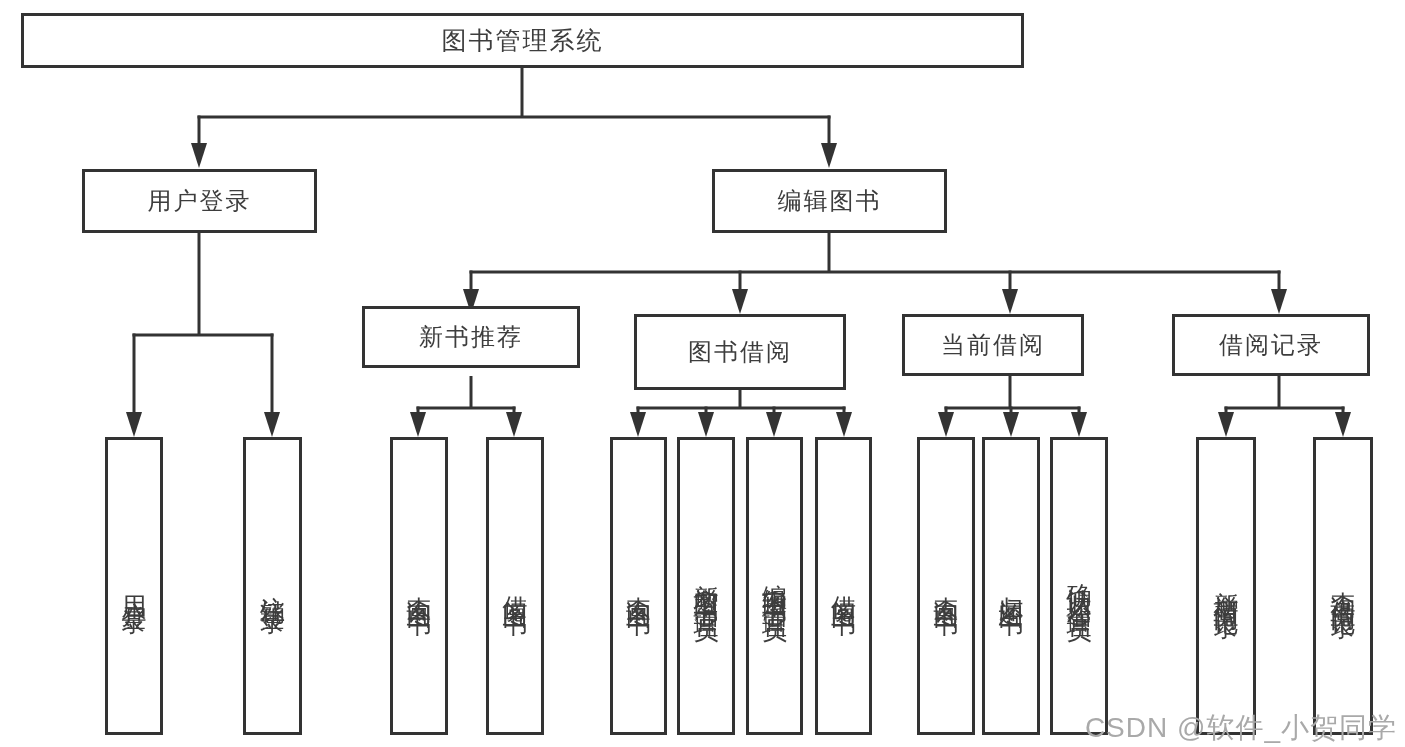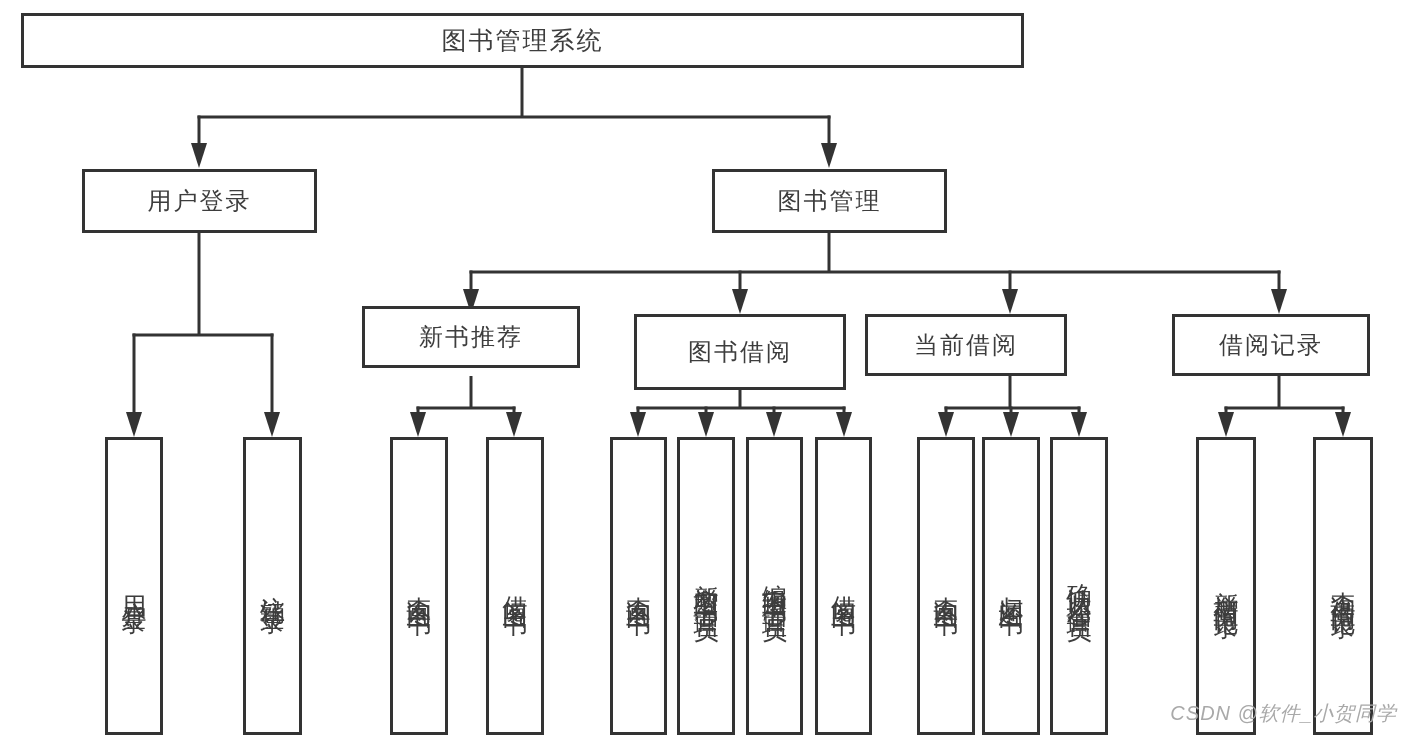--- a/index.html
+++ b/index.html
@@ -57,27 +57,26 @@
     font-size:25px;
     letter-spacing:5px;
     line-height:1;
     color:var(--text);
     white-space:nowrap;
   }
   .root-label{font-size:25px;}
   .watermark{
     position:absolute;
     right:8px;
-    bottom:20px;
-    font-size:20px;
+    bottom:0;
+    font-size:28px;
     letter-spacing:1px;
     color:var(--wm);
     white-space:nowrap;
     z-index:5;
-    font-style:italic;
   }
 </style>
 </head>
 <body>
 
 <div class="stage">
 
   <svg class="connectors" viewBox="0 0 1405 747" xmlns="http://www.w3.org/2000/svg">
 
     <g>
@@ -155,30 +154,30 @@
   </svg>
 
   <div class="hnode" style="left:21px;top:13px;width:1003px;height:55px">
     <span class="hlabel root-label">图书管理系统</span>
   </div>
 
   <div class="hnode" style="left:82px;top:169px;width:235px;height:64px">
     <span class="hlabel">用户登录</span>
   </div>
   <div class="hnode" style="left:712px;top:169px;width:235px;height:64px">
-    <span class="hlabel">图书管理</span>
+    <span class="hlabel">编辑图书</span>
   </div>
 
   <div class="hnode" style="left:362px;top:306px;width:218px;height:62px">
     <span class="hlabel">新书推荐</span>
   </div>
   <div class="hnode" style="left:634px;top:314px;width:212px;height:76px">
     <span class="hlabel">图书借阅</span>
   </div>
-  <div class="hnode" style="left:865px;top:314px;width:202px;height:62px">
+  <div class="hnode" style="left:902px;top:314px;width:182px;height:62px">
     <span class="hlabel">当前借阅</span>
   </div>
   <div class="hnode" style="left:1172px;top:314px;width:198px;height:62px">
     <span class="hlabel">借阅记录</span>
   </div>
 
   <div class="vnode" style="left:105px;width:58px">
     <span class="vlabel">用户登录</span>
   </div>
   <div class="vnode" style="left:243px;width:59px">

